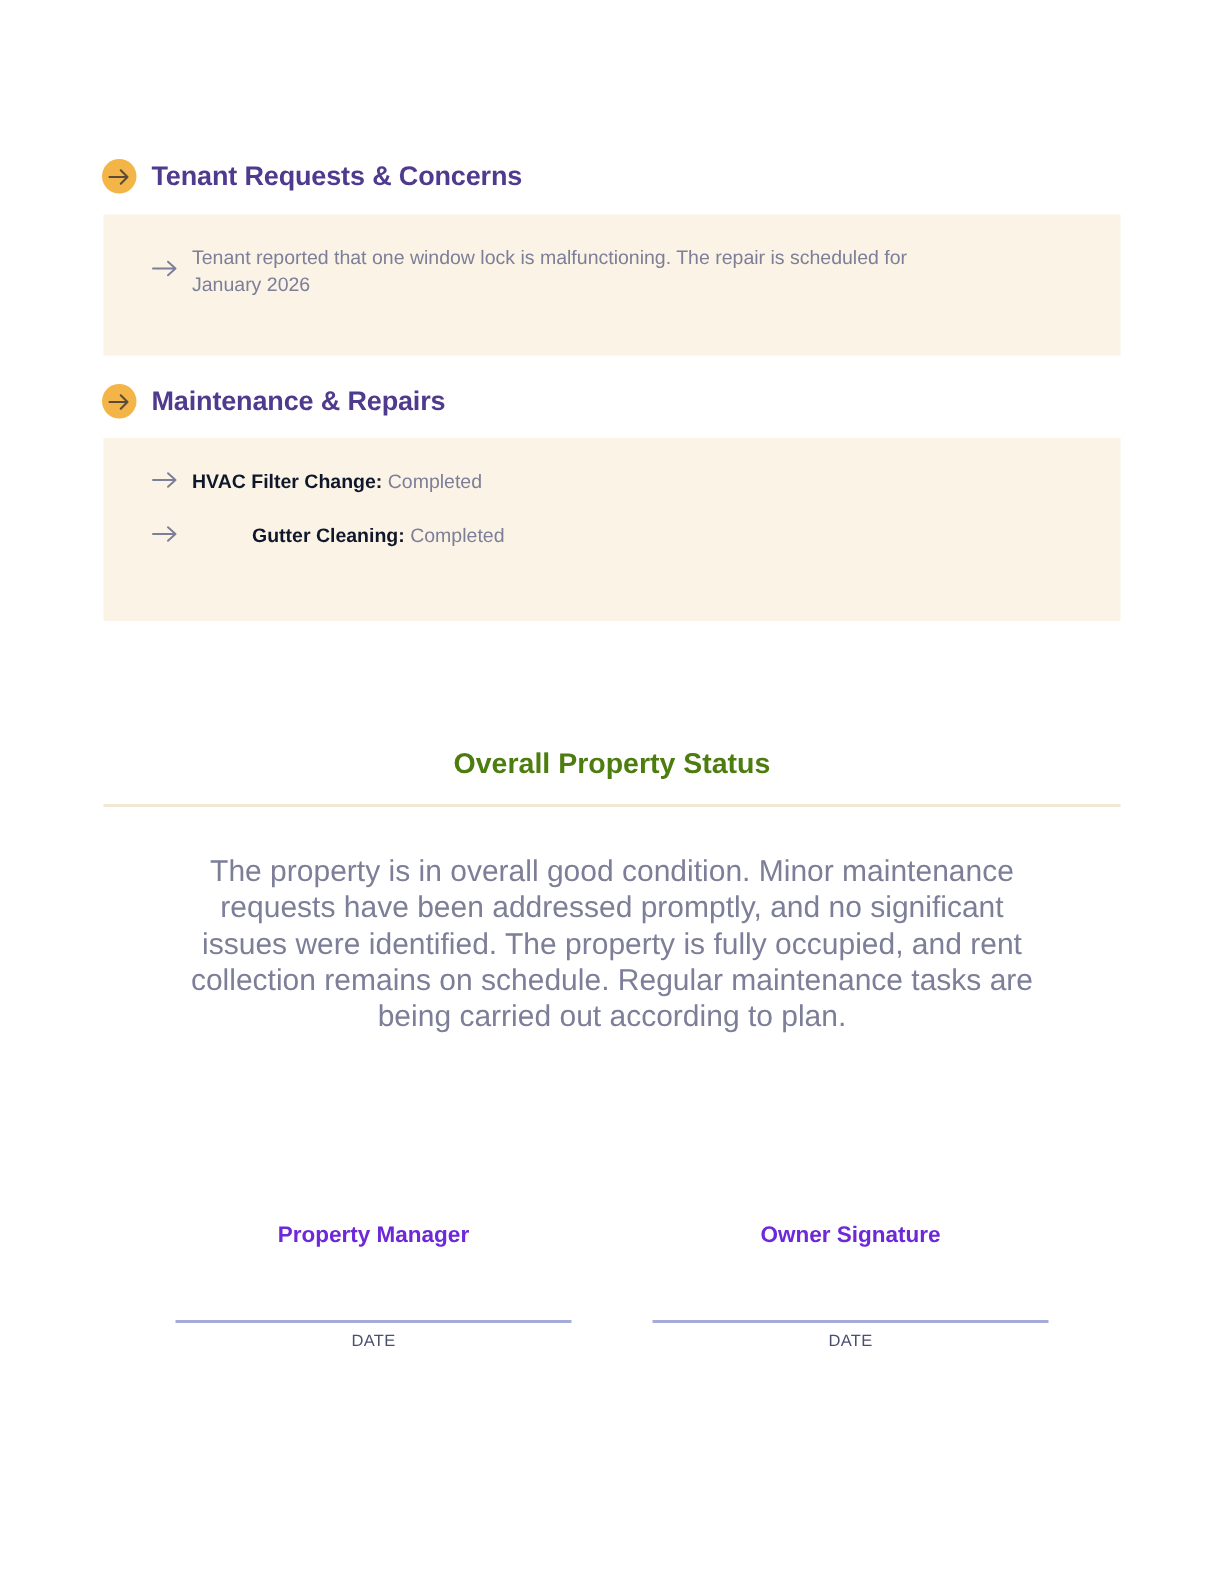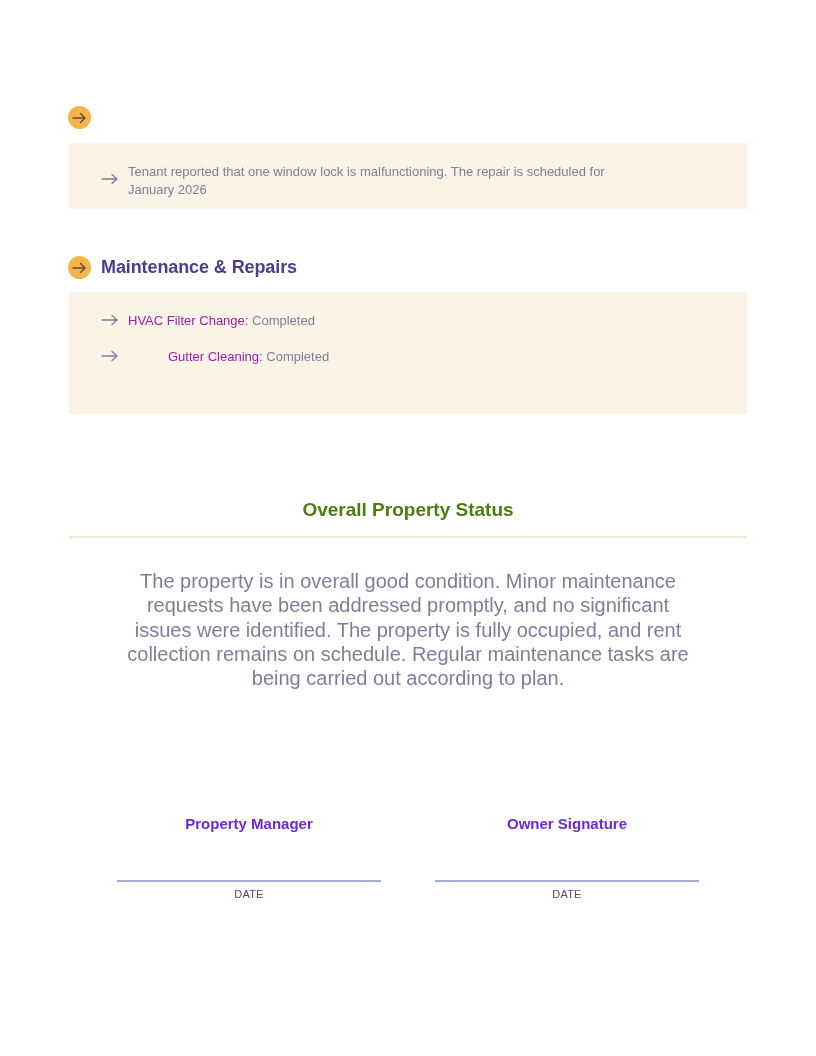--- a/index.html
+++ b/index.html
@@ -17,21 +17,21 @@
   }
   .section-title {
     font-size: 18px; font-weight: bold; color: #4f3a8e; letter-spacing: -0.1px;
   }
   .box {
     position: absolute; left: 69px; width: 678px; background: #faf3e6;
   }
   .item { display: flex; align-items: flex-start; position: absolute; left: 32px; }
   .arrow-small { width: 18px; height: 14px; margin-right: 9px; margin-top: 1px; flex: none; }
   .item-text { font-size: 13px; color: #7d7e98; line-height: 18px; }
-  .item-key { color: #a21caf; }
+  .item-key { color: #0f172a; font-weight: bold; }
   .status-title {
     position: absolute; left: 69px; width: 678px; top: 499px; text-align: center;
     font-size: 19px; font-weight: bold; color: #4d7c0f;
   }
   .rule { position: absolute; left: 69px; width: 678px; top: 536px; height: 2px; background: #f2e8d4; }
   .status-body {
     position: absolute; left: 120px; width: 576px; top: 569px; text-align: center;
     font-size: 20px; line-height: 24.3px; color: #7d7e98;
   }
   .sig { position: absolute; top: 815px; width: 264px; text-align: center; }
@@ -41,23 +41,24 @@
 </style>
 </head>
 <body>
 
 <div class="section-head" style="top:106px;">
   <div class="circle-icon">
     <svg width="15" height="12" viewBox="0 0 15 12">
         <path d="M1 6 H13 M8.5 1.5 L13 6 L8.5 10.5" stroke="#5a4a3a" stroke-width="1.4" fill="none" stroke-linecap="round" stroke-linejoin="round"></path>
       </svg>
   </div>
+  <div class="section-title">Tenant Requests &amp; Concerns</div>
 </div>
 
-<div class="box" style="top:143px;height:66px;">
+<div class="box" style="top:143px;height:94px;">
   <div class="item" style="top:20px;">
     <svg class="arrow-small" style="margin-top:9px;" viewBox="0 0 18 14">
         <path d="M1 7 H16 M11 2.5 L16 7 L11 11.5" stroke="#7d7e98" stroke-width="1.3" fill="none" stroke-linecap="round" stroke-linejoin="round"></path>
       </svg>
     <div class="item-text">
       <div>Tenant reported that one window lock is malfunctioning. The repair is scheduled for</div>
       <div>January 2026</div>
     </div>
   </div>
 </div>

